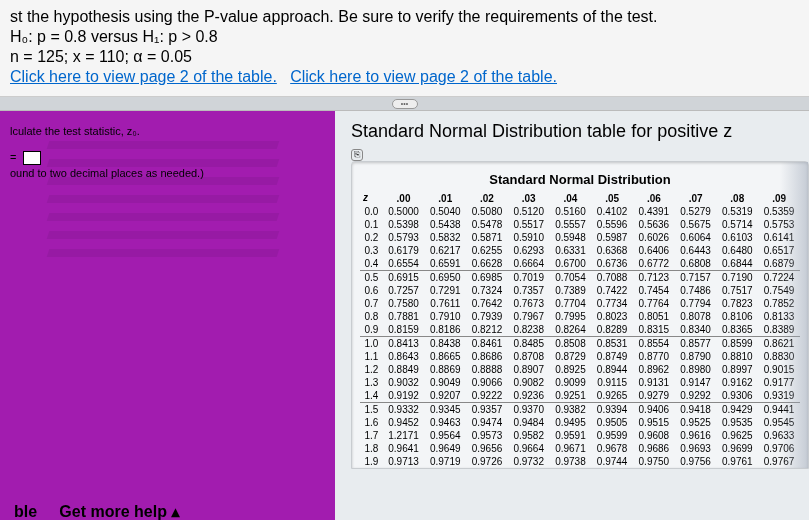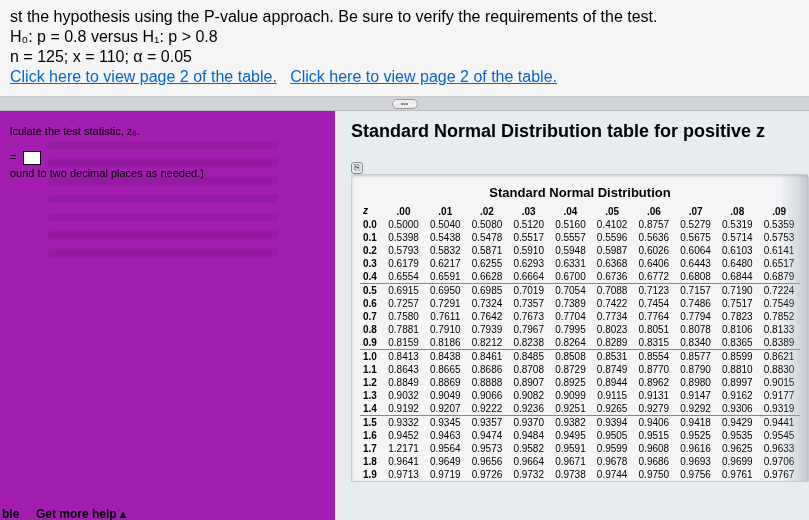--- a/index.html
+++ b/index.html
@@ -6,30 +6,30 @@
   body{font-family:Arial,Helvetica,sans-serif;width:809px;height:520px;overflow:hidden;background:#d0d4d8;font-size:11px;color:#000}
   .top{background:#f5f5f5;padding:6px 10px 8px;border-bottom:1px solid #ccc}
   .top .line{margin:2px 0;font-size:16px}
   .link{color:#0066cc;text-decoration:underline}
   .divider-tab{height:14px;background:#d0d4d8;position:relative;border-bottom:1px solid #bbb}
   .divider-tab .grip{position:absolute;left:50%;top:2px;transform:translateX(-50%);width:26px;height:10px;border:1px solid #999;border-radius:5px;background:#eee;font-size:7px;text-align:center;line-height:8px;color:#666}
   .lower{display:flex;height:420px}
   .left{width:335px;background:#a21caf;padding:12px 10px;font-size:11px;position:relative}
   .left .stmt{margin:2px 0}
   .box{display:inline-block;width:18px;height:14px;border:1px solid #000;background:#fff;vertical-align:middle;margin-left:4px}
-  .left .help{position:absolute;bottom:10px;left:2px;font-weight:bold;font-size:12px}
+  .left .help{position:absolute;bottom:10px;left:14px;font-weight:bold;font-size:16px}
   .right{flex:1;background:#e8ecef;padding:10px 0 0 16px;position:relative;overflow:hidden}
-  .right h2{font-size:18px;font-weight:bold;margin-bottom:19px}
+  .right h2{font-size:18px;font-weight:normal;margin-bottom:6px}
   .tablecard{background:#f3f5f7;border:1px solid #c8ccd0;border-radius:4px 4px 0 0;padding:10px 8px 0;box-shadow:0 1px 3px rgba(0,0,0,.2) inset;position:relative}
   .tablecard .caption{text-align:center;font-size:13px;font-weight:bold;margin-bottom:4px}
   table{border-collapse:collapse;font-size:10px;width:100%}
   th,td{padding:1px 3px;text-align:center;white-space:nowrap}
   .zlabel{text-align:left;font-style:italic;font-size:10px;padding-bottom:2px}
   .grp{border-top:1px solid #888}
-  .rowhead{text-align:left;font-weight:bold}
+  .rowhead{text-align:center;font-weight:normal}
   .fade{background:linear-gradient(to right,rgba(243,245,247,0) 60%,rgba(160,170,185,.55) 100%);position:absolute;right:0;top:0;bottom:0;width:70px;pointer-events:none}
   .dotbox{display:inline-block;border:1px solid #888;border-radius:3px;padding:0 2px;margin-right:2px;font-size:8px;vertical-align:middle}
   .swirl{position:absolute;left:48px;top:30px;width:230px;height:140px;opacity:.06;pointer-events:none}
   .swirl div{position:absolute;left:0;top:0;width:100%;height:8px;background:#000;transform:skewX(-18deg)}
   .swirl div:nth-child(2){top:18px}.swirl div:nth-child(3){top:36px}.swirl div:nth-child(4){top:54px}.swirl div:nth-child(5){top:72px}.swirl div:nth-child(6){top:90px}.swirl div:nth-child(7){top:108px}
 </style>
 </head>
 <body>
 
 <div class="top">
@@ -92,21 +92,21 @@
           </thead>
         <tbody id="z-body">
             <tr>
               <td class="rowhead">0.0</td>
               <td>0.5000</td>
               <td>0.5040</td>
               <td>0.5080</td>
               <td>0.5120</td>
               <td>0.5160</td>
               <td>0.4102</td>
-              <td>0.8757</td>
+              <td>0.4391</td>
               <td>0.5279</td>
               <td>0.5319</td>
               <td>0.5359</td>
             </tr>
             <tr>
               <td class="rowhead">0.1</td>
               <td>0.5398</td>
               <td>0.5438</td>
               <td>0.5478</td>
               <td>0.5517</td>

